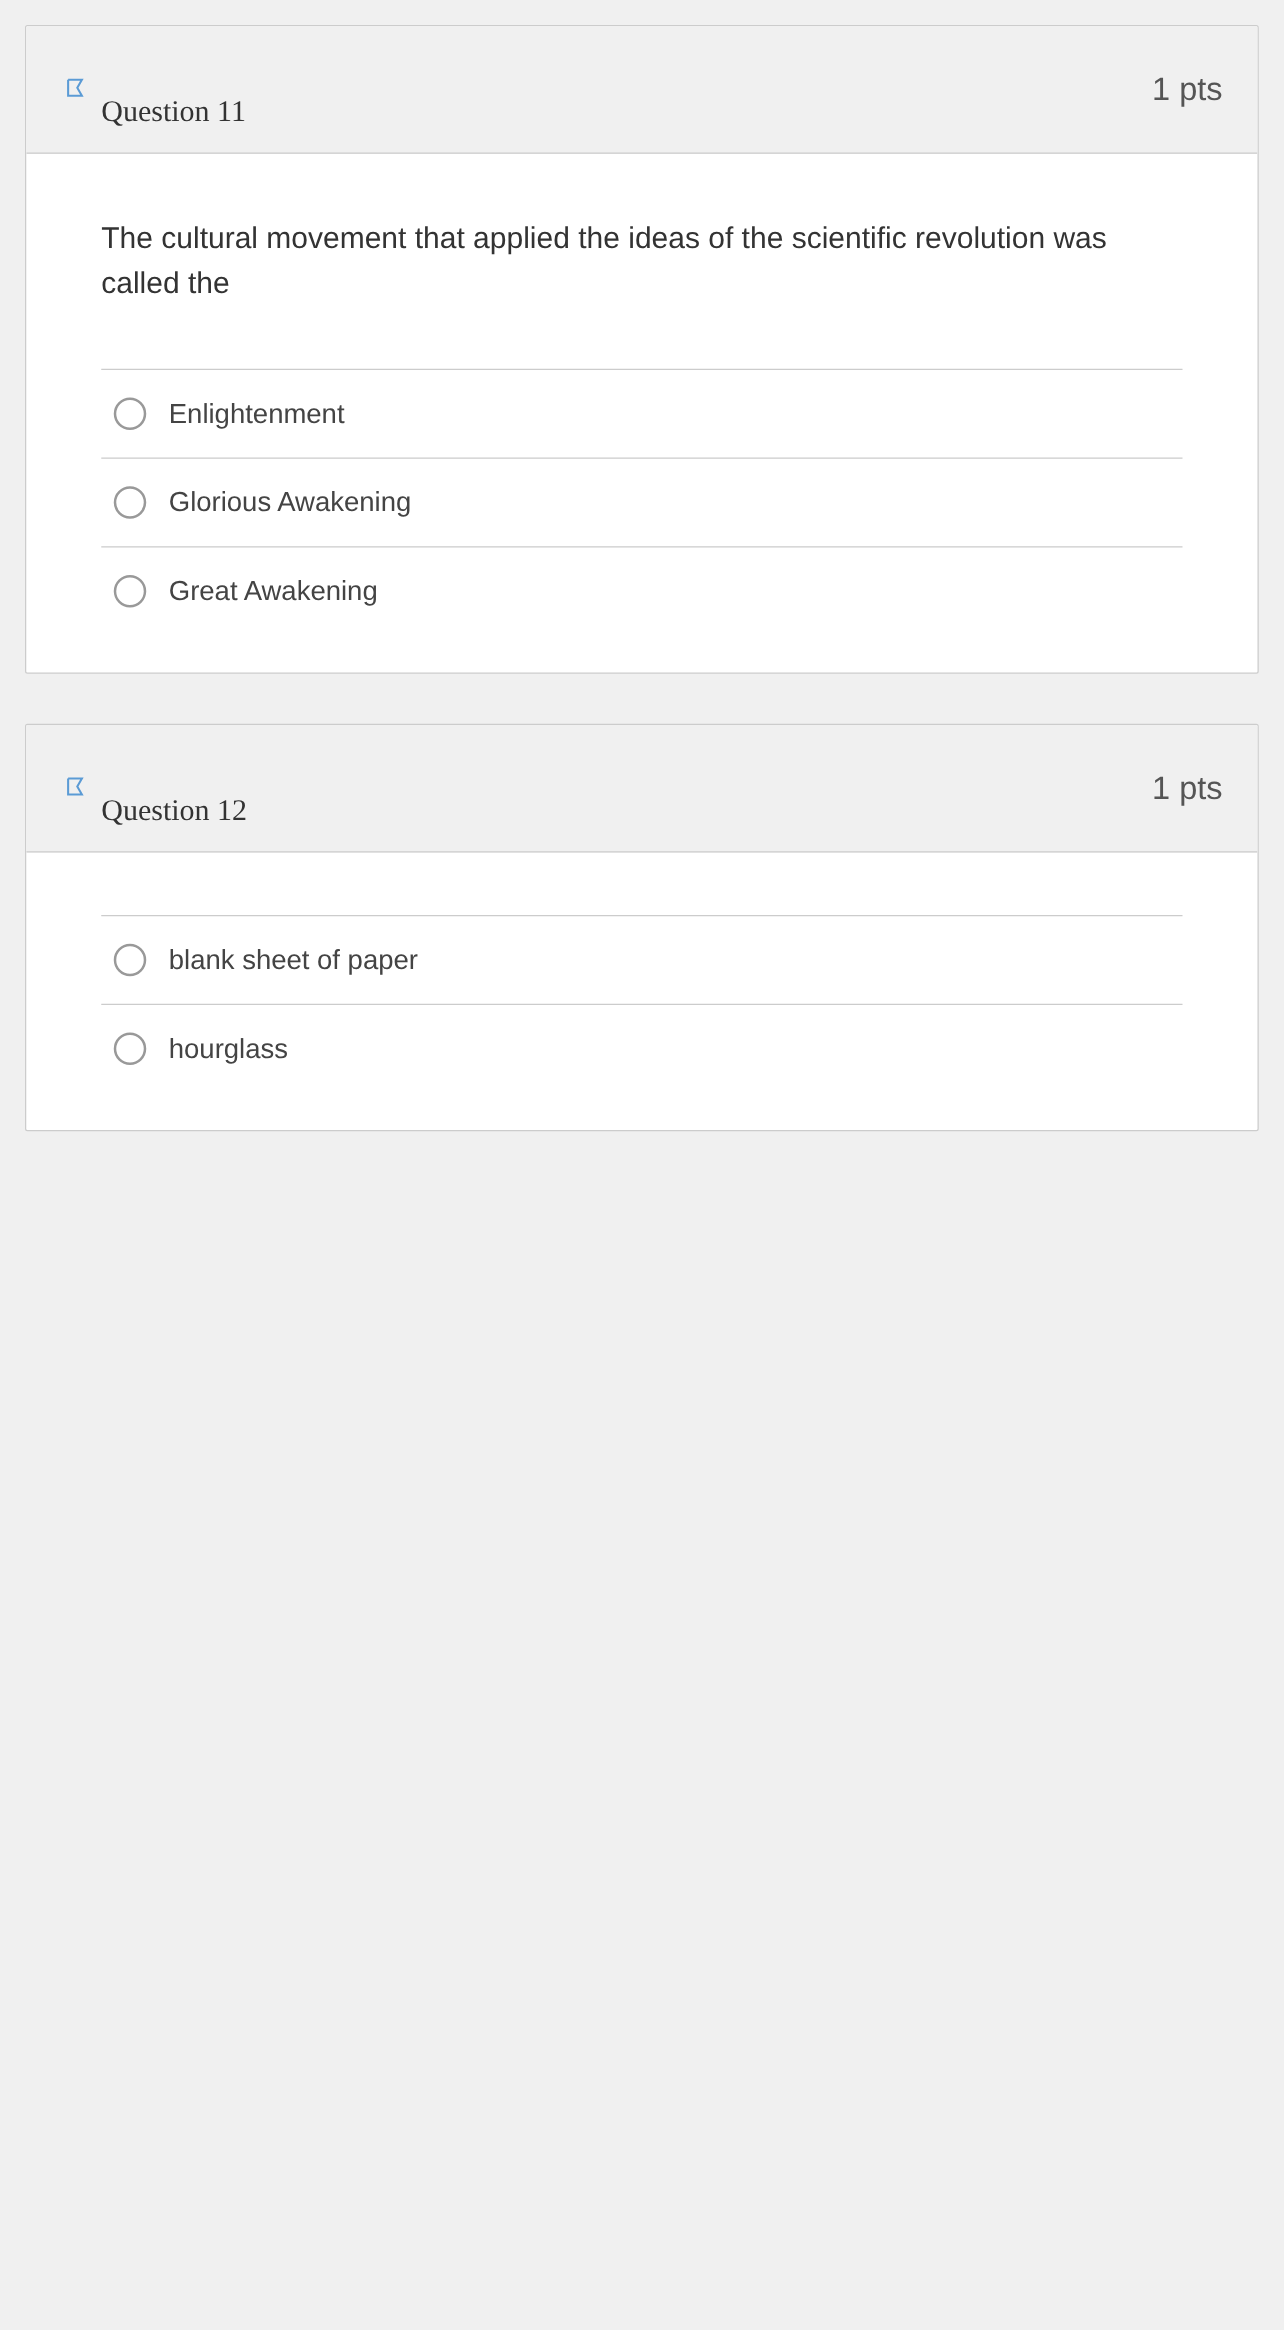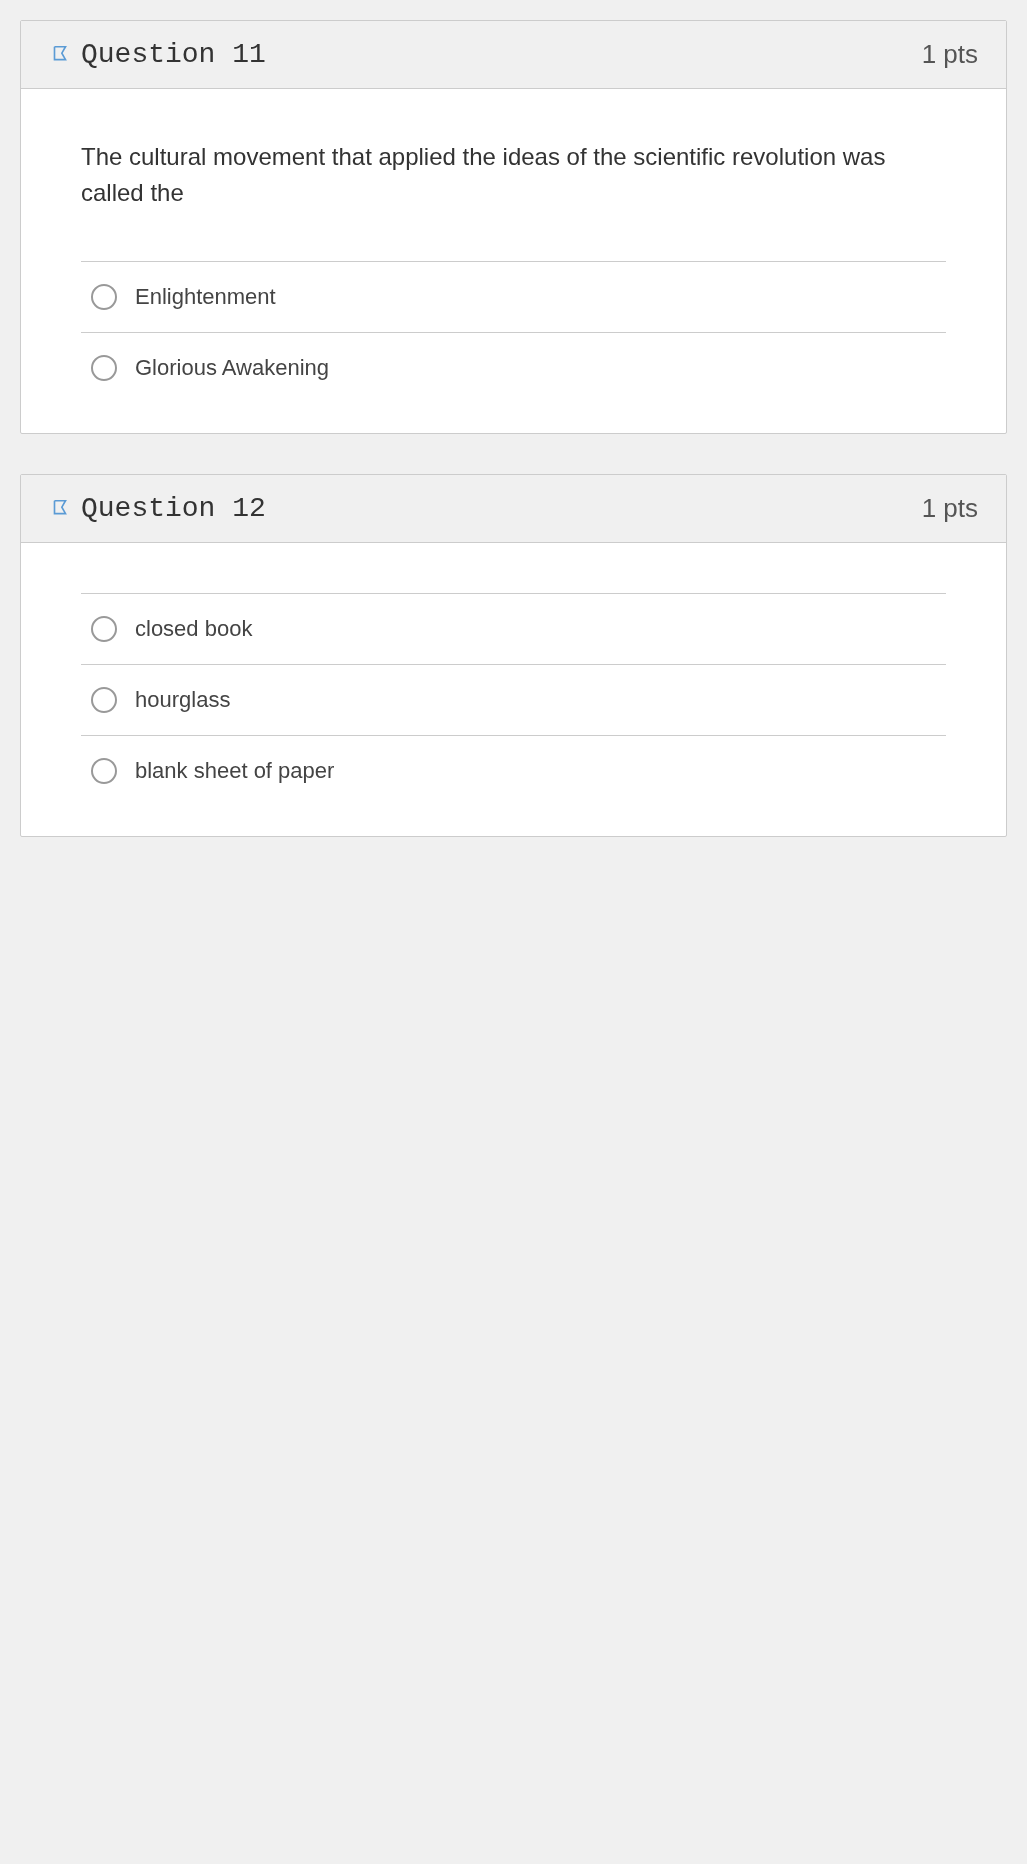--- a/index.html
+++ b/index.html
@@ -46,24 +46,25 @@
       height: 22px;
       display: inline-block;
     }
 
     .flag-icon svg {
       width: 22px;
       height: 22px;
     }
 
     .question-title {
-      font-size: 28px;
+      font-size: 24px;
       font-weight: 500;
       color: #333333;
-      font-family: Liberation Mono, monospace;
+      font-family: Liberation Serif, serif;
+      margin-top: 38px;
     }
 
     .question-pts {
       font-size: 26px;
       color: #555555;
       font-family: Arial, sans-serif;
     }
 
     .question-body {
       padding: 50px 60px 30px 60px;
@@ -129,45 +130,45 @@
     <p class="question-text">The cultural movement that applied the ideas of the scientific revolution was called the</p>
     <ul class="options-list">
       <li class="option-item">
         <div class="radio-circle"></div>
         <span class="option-label">Enlightenment</span>
       </li>
       <li class="option-item">
         <div class="radio-circle"></div>
         <span class="option-label">Glorious Awakening</span>
       </li>
+      <li class="option-item">
+        <div class="radio-circle"></div>
+        <span class="option-label">Great Awakening</span>
+      </li>
     </ul>
   </div>
 </div>
 
 <div class="question-card">
   <div class="question-header">
     <div class="question-title-group">
       <span class="flag-icon">
         <svg viewBox="0 0 24 24" fill="none" xmlns="http://www.w3.org/2000/svg">
           <path d="M6 3 L18 3 L14 10 L18 17 L6 17 L6 3" stroke="#5b9bd5" stroke-width="1.8" fill="none"></path>
         </svg>
       </span>
       <span class="question-title">Question 12</span>
     </div>
     <span class="question-pts">1 pts</span>
   </div>
   <div class="question-body">
     <ul class="options-list">
       <li class="option-item">
         <div class="radio-circle"></div>
-        <span class="option-label">closed book</span>
+        <span class="option-label">blank sheet of paper</span>
       </li>
       <li class="option-item">
         <div class="radio-circle"></div>
         <span class="option-label">hourglass</span>
-      </li>
-      <li class="option-item">
-        <div class="radio-circle"></div>
-        <span class="option-label">blank sheet of paper</span>
       </li>
     </ul>
   </div>
 </div>
 
 </body></html>

